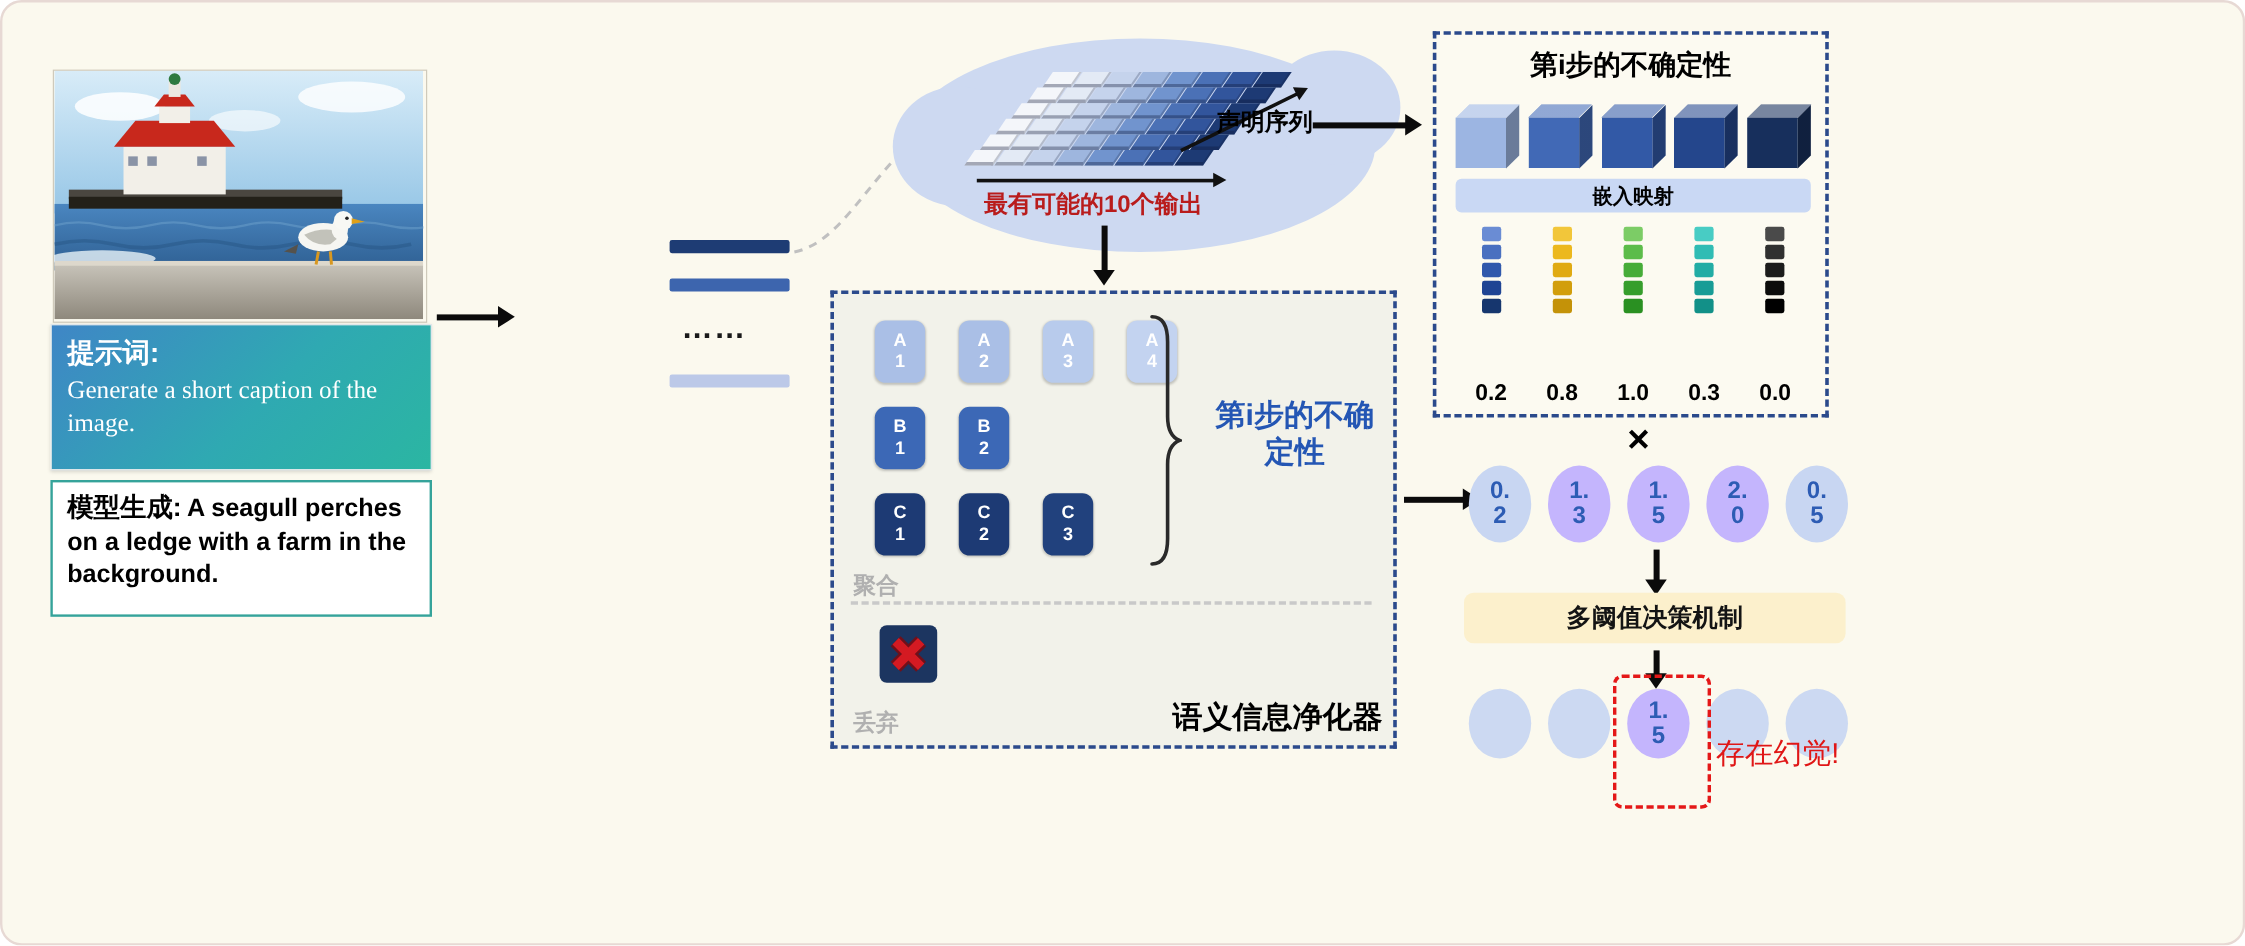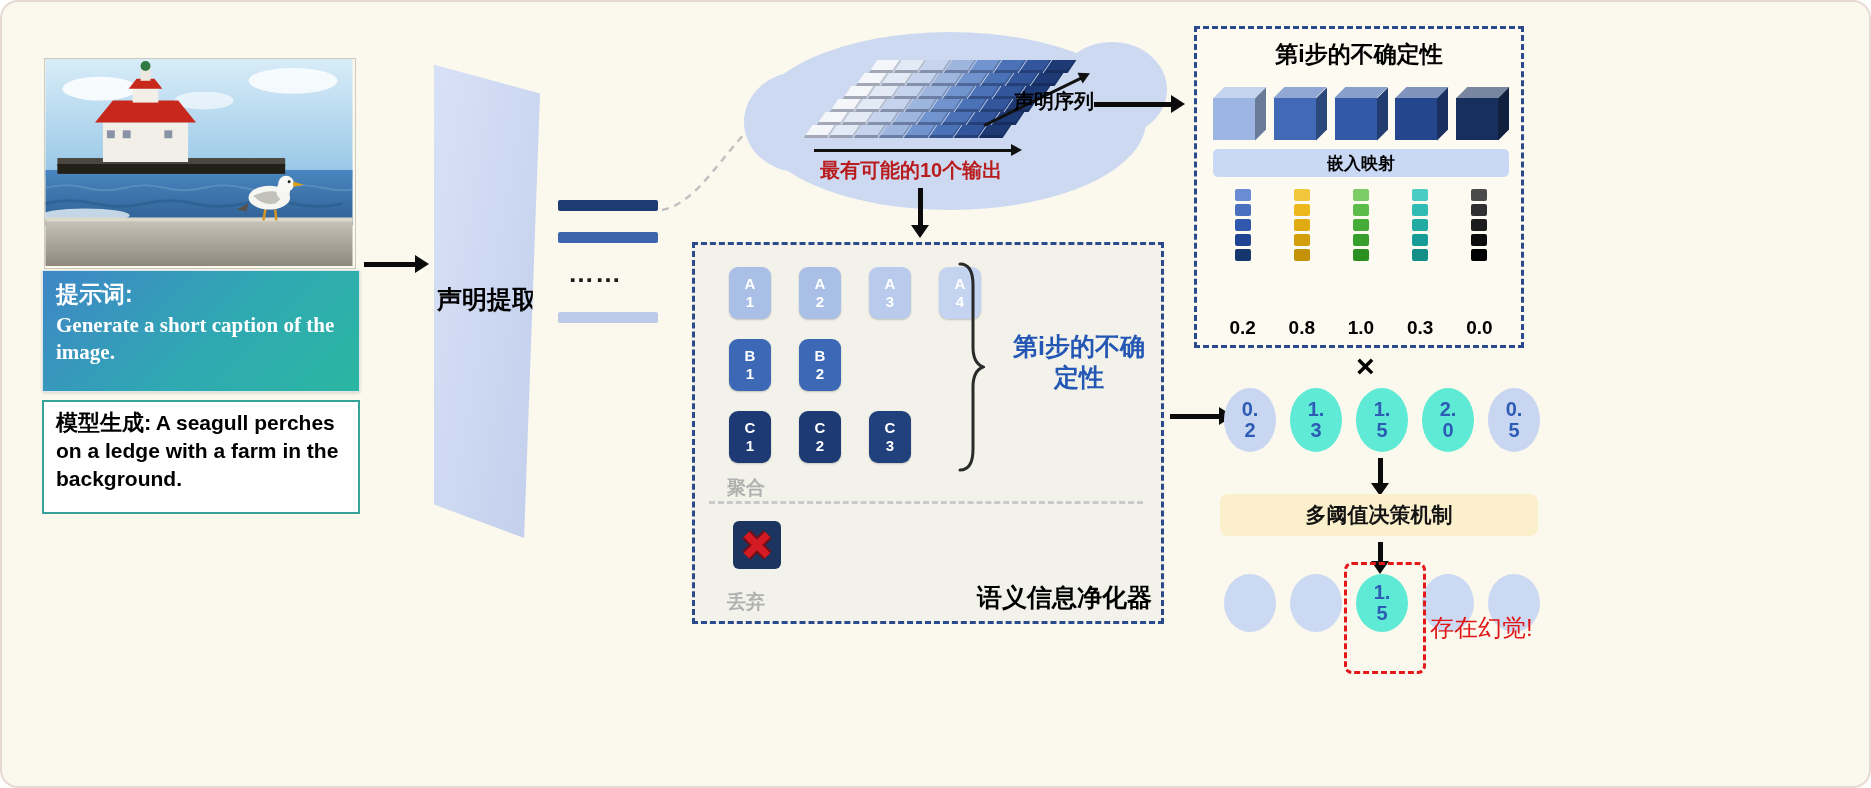--- a/index.html
+++ b/index.html
@@ -10,21 +10,21 @@
   }
   
   .photo{position:absolute;left:42px;top:56px;width:310px;height:209px;border:1px solid #cfcabb;}
   
   .prompt-box{
     position:absolute;left:40px;top:268px;width:318px;height:122px;box-sizing:border-box;
     padding:8px 13px;background:linear-gradient(135deg,#3f86c6 0%,#2fa9b2 55%,#2bb6a2 100%);
     border:1px solid #dfe6ea;box-shadow:0 1px 3px rgba(0,0,0,.15);
   }
   .prompt-label{font-weight:bold;font-size:23px;color:#fff;margin-bottom:2px;}
-  .prompt-text{font-family:"Liberation Serif",serif;font-weight:bold;font-size:21px;color:#fff;line-height:1.3;}
+  .prompt-text{font-family:"Liberation Serif",serif;font-weight:normal;font-size:21px;color:#fff;line-height:1.3;}
   .gen-box{
     position:absolute;left:40px;top:398px;width:318px;height:114px;box-sizing:border-box;
     padding:6px 12px;background:#ffffff;border:2px solid #35a39a;
   }
   .gen-box p{margin:0;line-height:1.32;}
   .gen-label{font-weight:bold;font-size:22px;color:#000;}
   .gen-text{font-family:Liberation Sans, sans-serif;font-weight:bold;font-size:21px;color:#000;}
   
   .arrow-h{position:absolute;height:5px;background:#0b0b0b;}
   .arrow-h::after{content:'';position:absolute;right:-13px;top:-7px;width:0;height:0;
@@ -60,21 +60,21 @@
   
   .purifier{position:absolute;left:690px;top:240px;width:472px;height:382px;box-sizing:border-box;
     border:3px dashed #2b4a8c;background:#f2f2ea;}
   .cell{position:absolute;width:42px;height:52px;border-radius:9px;display:flex;flex-direction:column;
     align-items:center;justify-content:center;color:#fff;font-weight:bold;font-size:15px;line-height:1.2;
     box-shadow:0 1px 2px rgba(0,0,0,.2);}
   .cell.a12{background:#aabfe6}.cell.a3{background:#b8cbec}.cell.a4{background:#c3d3f0}
   .cell.b{background:#3c68b6}.cell.c{background:#1d3a74}.cell.c3{background:#21417d}
   .uncertainty{position:absolute;left:308px;top:86px;width:152px;text-align:center;
     color:#2456b4;font-weight:bold;font-size:25px;line-height:1.25;}
-  .gray-lbl{position:absolute;color:#b0b0b0;font-weight:bold;font-size:19px;margin-left:16px;}
+  .gray-lbl{position:absolute;color:#b0b0b0;font-weight:bold;font-size:19px;}
   .agg-line{position:absolute;left:14px;top:256px;width:434px;border-top:3px dashed #c9c9c9;}
   .x-square{position:absolute;left:38px;top:276px;width:48px;height:48px;border-radius:6px;
     background:#1c3560;display:flex;align-items:center;justify-content:center;}
   .purifier-title{position:absolute;left:282px;top:336px;font-weight:bold;font-size:25px;color:#000;}
   
   .locator{position:absolute;left:1192px;top:24px;width:330px;height:322px;box-sizing:border-box;
     border:3px dashed #2b4a8c;background:#fcfaf1;}
   .locator-title{position:absolute;left:0;top:10px;width:100%;text-align:center;
     font-weight:bold;font-size:23px;color:#000;}
   .cubes-row{position:absolute;left:16px;top:58px;width:296px;display:flex;justify-content:space-between;}
@@ -108,21 +108,21 @@
   .importance-bar{position:absolute;left:16px;top:248px;width:296px;height:30px;background:#fbeec8;border-radius:5px;
     display:flex;align-items:center;justify-content:center;font-weight:bold;font-size:18px;color:#000;}
   .scores-row{position:absolute;left:16px;top:288px;width:296px;display:flex;justify-content:space-around;
     font-weight:bold;font-size:19px;color:#000;}
   
   .multiply{position:absolute;left:1354px;top:346px;font-size:32px;font-weight:bold;color:#000;}
   .ell-row{position:absolute;display:flex;gap:14px;}
   .ell{width:52px;height:64px;border-radius:50%;display:flex;align-items:center;justify-content:center;}
   .ell span{display:block;width:26px;word-break:break-all;text-align:center;
     font-weight:bold;font-size:20px;line-height:1.05;color:#2d5cb4;}
-  .ell.light{background:#c8d6f2}.ell.med{background:#5eead4}.ell.plain{background:#ccd9f2}
+  .ell.light{background:#c8d6f2}.ell.med{background:#c4b5fd}.ell.plain{background:#ccd9f2}
   .decision-bar{position:absolute;left:1218px;top:492px;width:318px;height:42px;background:#fcf0cc;border-radius:8px;
     display:flex;align-items:center;justify-content:center;font-weight:bold;font-size:21px;color:#141414;}
   .red-dash{position:absolute;left:1342px;top:560px;width:76px;height:106px;border:3px dashed #e41818;border-radius:8px;}
   .alert-text{position:absolute;left:1428px;top:610px;color:#e01616;font-weight:normal;font-size:24px;}
 </style>
 </head>
 <body>
 
 <div id="canvas">
 
@@ -180,23 +180,20 @@
     <div class="prompt-text">Generate a short caption of the image.</div>
   </div>
 
   <div class="gen-box">
     <p><span class="gen-label">模型生成:</span>
        <span class="gen-text">A seagull perches on a ledge with a farm in the background.</span></p>
   </div>
 
   <div class="arrow-h" style="left:362px;top:260px;width:52px;"></div>
 
-  <div class="parallelogram">
-    <span class="lbl">声明提取</span>
-  </div>
 
   <div class="claim-bar" style="left:556px;top:198px;width:100px;background:#1e3c74;"></div>
   <div class="claim-bar" style="left:556px;top:230px;width:100px;background:#3d65ae;"></div>
   <div class="dots">……</div>
   <div class="claim-bar" style="left:556px;top:310px;width:100px;background:#bcc9e8;"></div>
 
   <svg style="position:absolute;left:650px;top:90px;" width="130" height="125">
     <defs>
       <marker id="garrow" markerWidth="9" markerHeight="9" refX="7" refY="4.5" orient="auto">
         <path d="M0 0 L9 4.5 L0 9 z" fill="#c0c0c0"></path>

